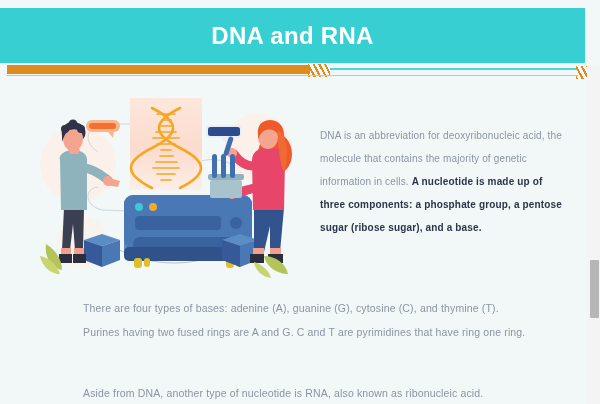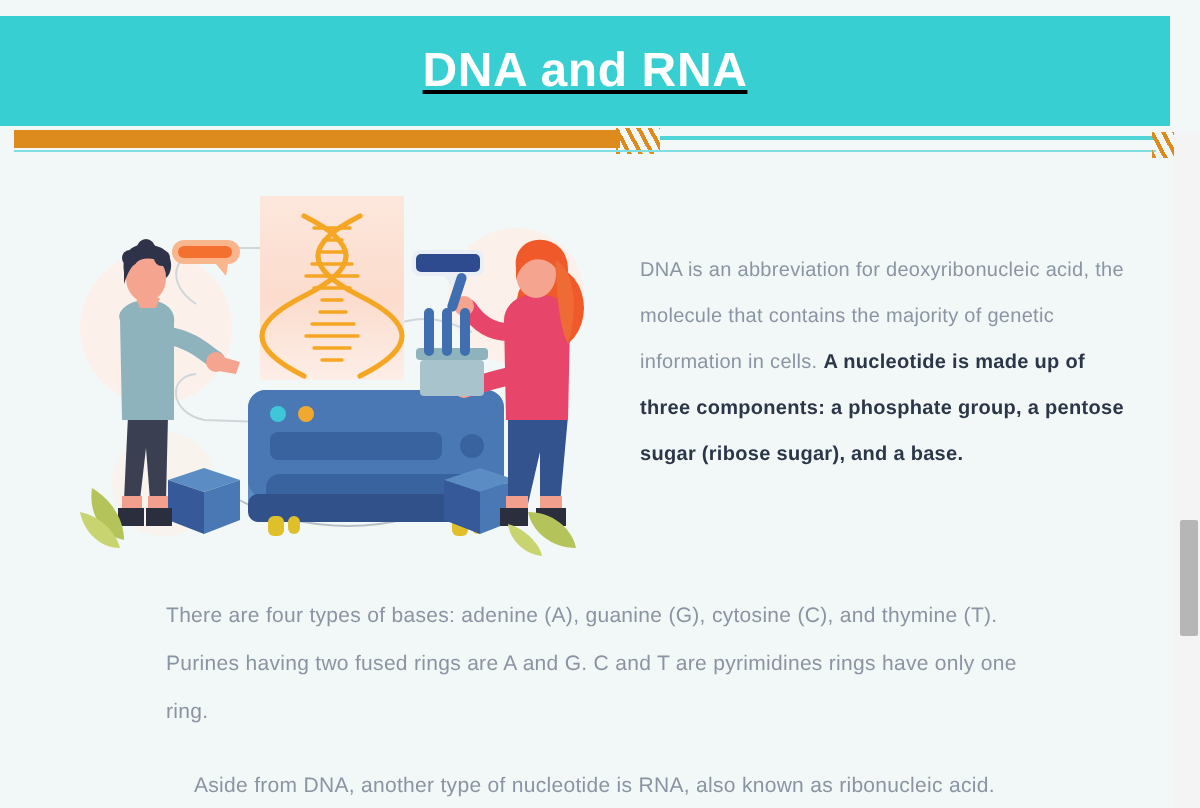--- a/index.html
+++ b/index.html
@@ -34,21 +34,20 @@
   }
   .header-bar {
     position: absolute;
     left: 0; top: 0;
     width: 585px;
     height: 55px;
     background: #38cfd2;
     display: flex;
     align-items: center;
     justify-content: center;
-    text-decoration: underline;
   }
   .header-title {
     color: #ffffff;
     font-size: 24px;
     font-weight: bold;
     letter-spacing: 0.3px;
     font-family: "Liberation Sans", sans-serif;
   }
 
   
@@ -129,21 +128,21 @@
     position: absolute;
     left: 83px;
     width: 446px;
     font-size: 10.5px;
     line-height: 24px;
     color: #8b94a3;
     font-family: "Liberation Sans", sans-serif;
     letter-spacing: 0.15px;
   }
   #para-bases { top: 296px; }
-  #para-rna  { top: 381px; margin-left: 14px; }
+  #para-rna  { top: 381px; }
 
   
   .scrollbar-track {
     position: absolute;
     right: 0;
     top: 66px;
     width: 13px;
     height: 338px;
     background: #f4f4f4;
   }
@@ -331,21 +330,21 @@
       </g>
 
     </svg>
   </div>
 
   <div class="lead-para">
     <span>DNA is an abbreviation for deoxyribonucleic acid, the molecule that contains the majority of genetic information in cells.</span>
     <span class="strong">A nucleotide is made up of three components: a phosphate group, a pentose sugar (ribose sugar), and a base.</span>
   </div>
 
-  <div class="body-para" id="para-bases">There are four types of bases: adenine (A), guanine (G), cytosine (C), and thymine (T). Purines having two fused rings are A and G. C and T are pyrimidines rings have only one ring.</div>
+  <div class="body-para" id="para-bases">There are four types of bases: adenine (A), guanine (G), cytosine (C), and thymine (T). Purines having two fused rings are A and G. C and T are pyrimidines that have ring one ring.</div>
 
   <div class="body-para" id="para-rna">Aside from DNA, another type of nucleotide is RNA, also known as ribonucleic acid.</div>
 
   <div class="scrollbar-track">
     <div class="scrollbar-thumb"></div>
   </div>
 
 </div>
 
 </body></html>

